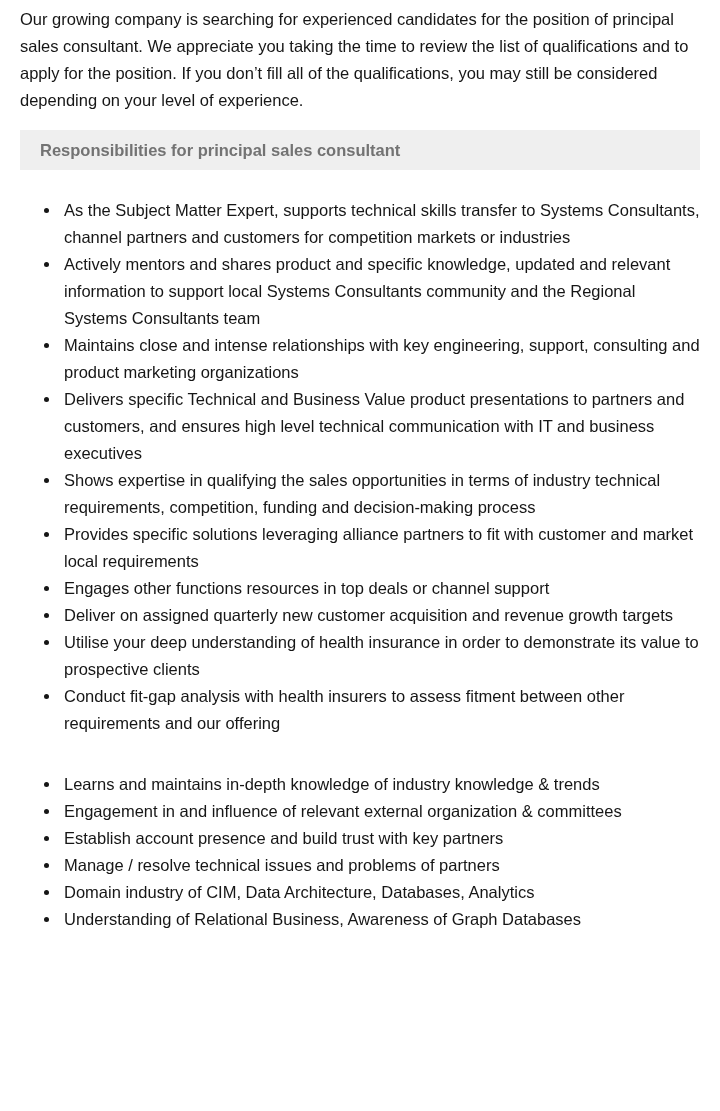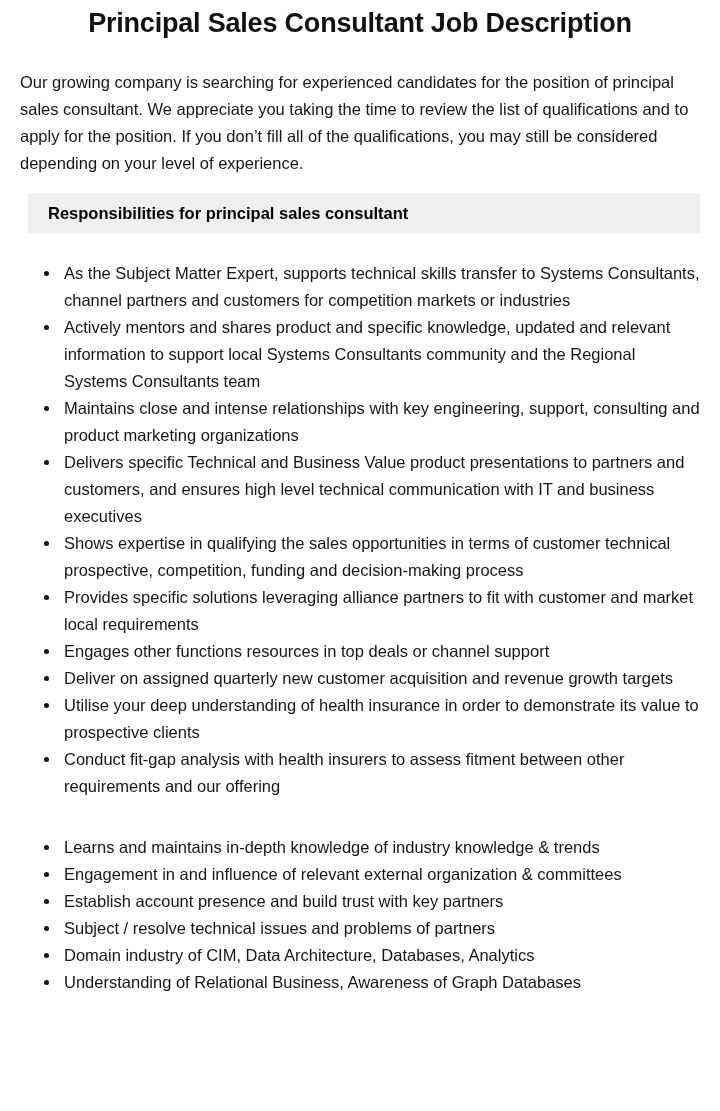--- a/index.html
+++ b/index.html
@@ -29,63 +29,62 @@
     line-height: 27px;
     margin-bottom: 16px;
   }
 
   .section-bar {
     background: #efefef;
     font-size: 16.5px;
     font-weight: 700;
     line-height: 18px;
     padding: 11px 20px;
-    margin: 0 0 27px 8px;
-    color: #000000;
+    margin: 0 0 27px 0;
+    color: #737373;
   }
 
   ul.item-list {
     list-style: disc outside;
     padding-left: 41px;
     margin: 0 0 34px 0;
     font-size: 16.5px;
     line-height: 27px;
   }
   ul.item-list li {
     padding-left: 3px;
     margin: 0;
   }
 </style>
 </head>
 <body>
 
 <div class="doc">
 
-  <h1 class="page-title">Principal Sales Consultant Job Description</h1>
 
   <p class="intro">Our growing company is searching for experienced candidates for the position of principal sales consultant. We appreciate you taking the time to review the list of qualifications and to apply for the position. If you don’t fill all of the qualifications, you may still be considered depending on your level of experience.</p>
 
   <div class="section-bar">Responsibilities for principal sales consultant</div>
 
   <ul class="item-list">
     <li>As the Subject Matter Expert, supports technical skills transfer to Systems Consultants, channel partners and customers for competition markets or industries</li>
     <li>Actively mentors and shares product and specific knowledge, updated and relevant information to support local Systems Consultants community and the Regional Systems Consultants team</li>
     <li>Maintains close and intense relationships with key engineering, support, consulting and product marketing organizations</li>
     <li>Delivers specific Technical and Business Value product presentations to partners and customers, and ensures high level technical communication with IT and business executives</li>
-    <li>Shows expertise in qualifying the sales opportunities in terms of customer technical prospective, competition, funding and decision-making process</li>
+    <li>Shows expertise in qualifying the sales opportunities in terms of industry technical requirements, competition, funding and decision-making process</li>
     <li>Provides specific solutions leveraging alliance partners to fit with customer and market local requirements</li>
     <li>Engages other functions resources in top deals or channel support</li>
     <li>Deliver on assigned quarterly new customer acquisition and revenue growth targets</li>
     <li>Utilise your deep understanding of health insurance in order to demonstrate its value to prospective clients</li>
     <li>Conduct fit-gap analysis with health insurers to assess fitment between other requirements and our offering</li>
   </ul>
 
 
   <ul class="item-list">
     <li>Learns and maintains in-depth knowledge of industry knowledge &amp; trends</li>
     <li>Engagement in and influence of relevant external organization &amp; committees</li>
     <li>Establish account presence and build trust with key partners</li>
-    <li>Subject / resolve technical issues and problems of partners</li>
+    <li>Manage / resolve technical issues and problems of partners</li>
     <li>Domain industry of CIM, Data Architecture, Databases, Analytics</li>
     <li>Understanding of Relational Business, Awareness of Graph Databases</li>
   </ul>
 
 </div>
 
 </body></html>

